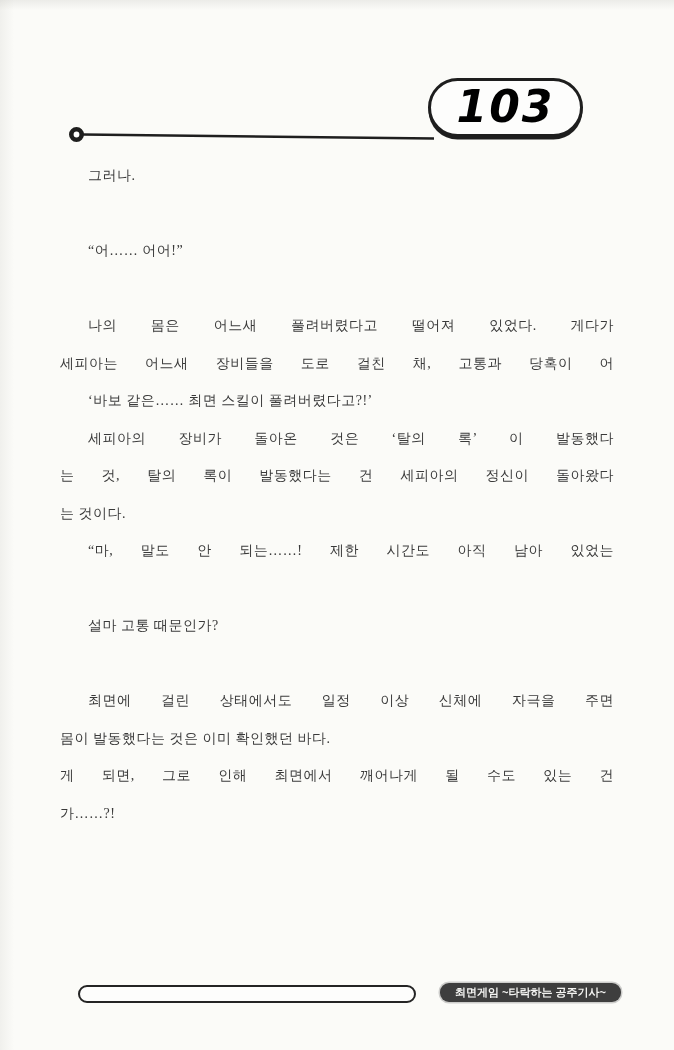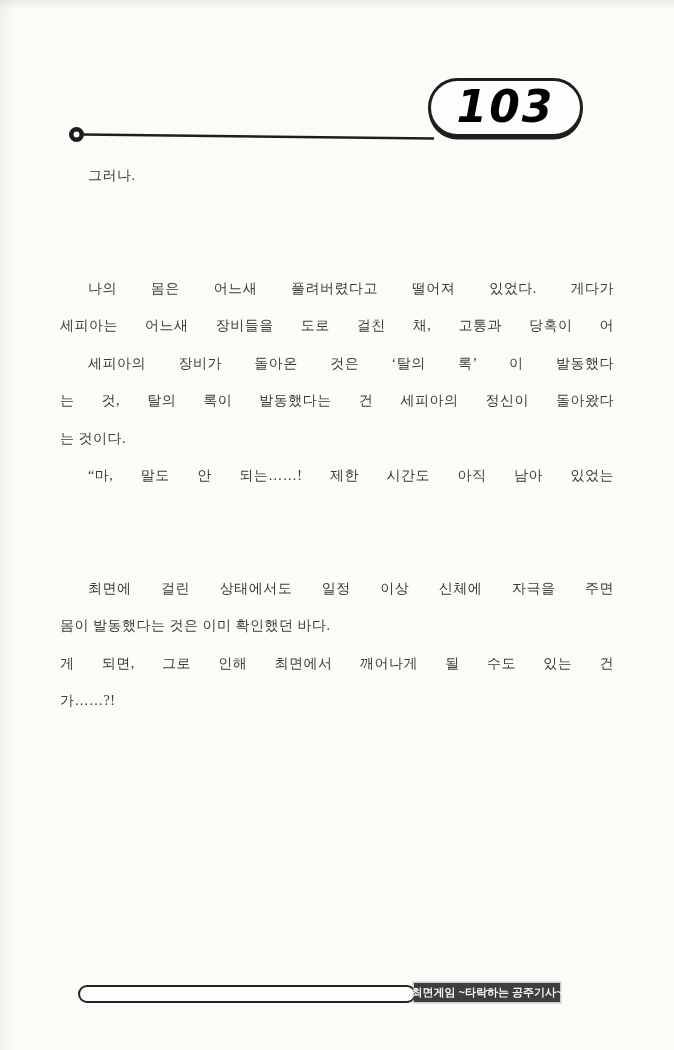--- a/index.html
+++ b/index.html
@@ -89,26 +89,26 @@
     left: 78px;
     top: 985px;
     width: 334px;
     height: 14px;
     background: #fdfdfc;
     border: 2.2px solid #242424;
     border-radius: 10px;
   }
   .footer-badge {
     position: absolute;
-    left: 414px;
+    left: 440px;
     top: 983px;
-    width: 146px;
+    width: 181px;
     height: 19px;
     background: #3e3e3e;
-    border-radius: 0;
+    border-radius: 9px;
     box-shadow: 0 0 0 1.5px rgba(120,120,120,0.35);
     display: flex;
     align-items: center;
     justify-content: center;
   }
   .footer-badge .badge-text {
     font-family: "Liberation Sans", sans-serif;
     font-weight: 700;
     font-size: 11px;
     color: #f4f4f2;
@@ -126,28 +126,31 @@
     <circle cx="76.5" cy="134.5" r="5.2" fill="#ffffff" stroke="#1e1e1e" stroke-width="4.6"></circle>
   </svg>
 
   <div class="pagenum-pill">
     <span class="num">103</span>
   </div>
 
   <div class="text-body" id="text-body">
       <div class="line indent">그러나.</div>
       <div class="line">&nbsp;</div>
+      <div class="line indent">“어…… 어어!”</div>
       <div class="line">&nbsp;</div>
       <div class="line indent fill">나의 몸은 어느새 풀려버렸다고 떨어져 있었다. 게다가</div>
       <div class="line fill">세피아는 어느새 장비들을 도로 걸친 채, 고통과 당혹이 어</div>
+      <div class="line indent">‘바보 같은…… 최면 스킬이 풀려버렸다고?!’</div>
       <div class="line indent fill">세피아의 장비가 돌아온 것은  ‘탈의 록’ 이 발동했다</div>
       <div class="line fill">는 것, 탈의 록이 발동했다는 건 세피아의 정신이 돌아왔다</div>
       <div class="line">는 것이다.</div>
       <div class="line indent fill">“마, 말도 안 되는……! 제한 시간도 아직 남아 있었는</div>
       <div class="line">&nbsp;</div>
+      <div class="line indent">설마 고통 때문인가?</div>
       <div class="line">&nbsp;</div>
       <div class="line indent fill">최면에 걸린 상태에서도 일정 이상 신체에 자극을 주면</div>
       <div class="line">몸이 발동했다는 것은 이미 확인했던 바다.</div>
       <div class="line fill">게 되면, 그로 인해 최면에서 깨어나게 될 수도 있는 건</div>
       <div class="line">가……?!</div>
     </div>
 
   <div class="footer-pill"></div>
   <div class="footer-badge">
     <span class="badge-text">최면게임 ~타락하는 공주기사~</span>

